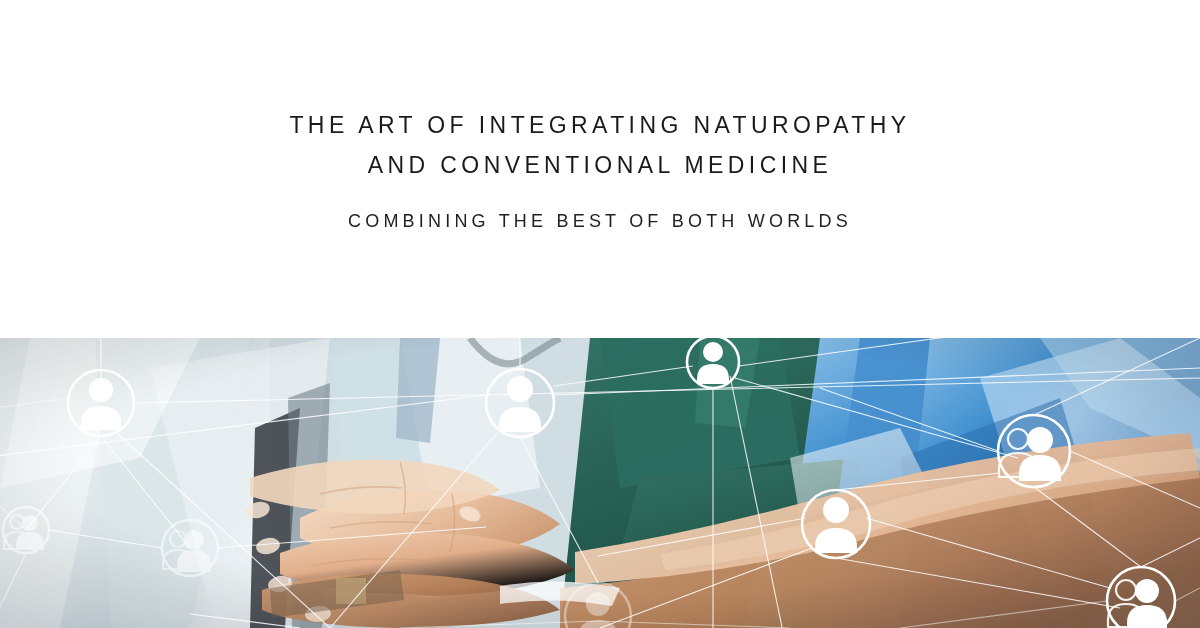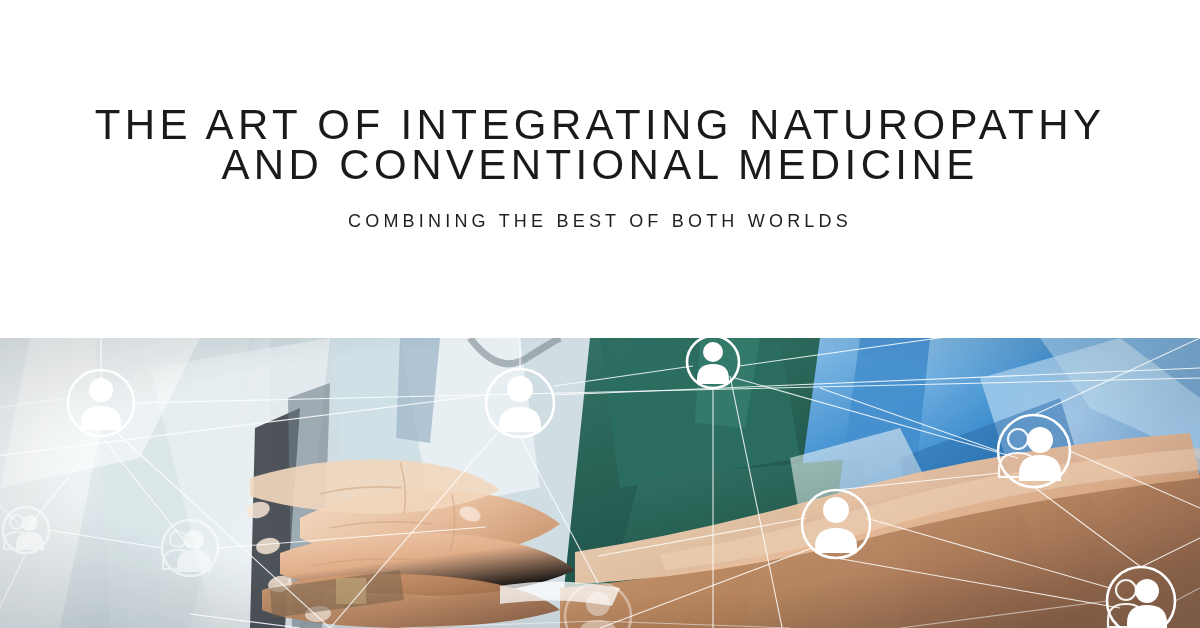--- a/index.html
+++ b/index.html
@@ -34,21 +34,21 @@
     flex-direction: column;
     align-items: center;
     justify-content: center;
   }
 
   #title {
     margin: 0;
     padding: 0 60px;
     font-family: "Liberation Sans", sans-serif;
     font-weight: 400;
-    font-size: 42px;
+    font-size: 23px;
     line-height: 40px;
     letter-spacing: 4.4px;
     color: #1a1a1a;
     text-align: center;
     text-transform: uppercase;
     white-space: pre-line;
     -webkit-font-smoothing: antialiased;
   }
 
   #subtitle {

